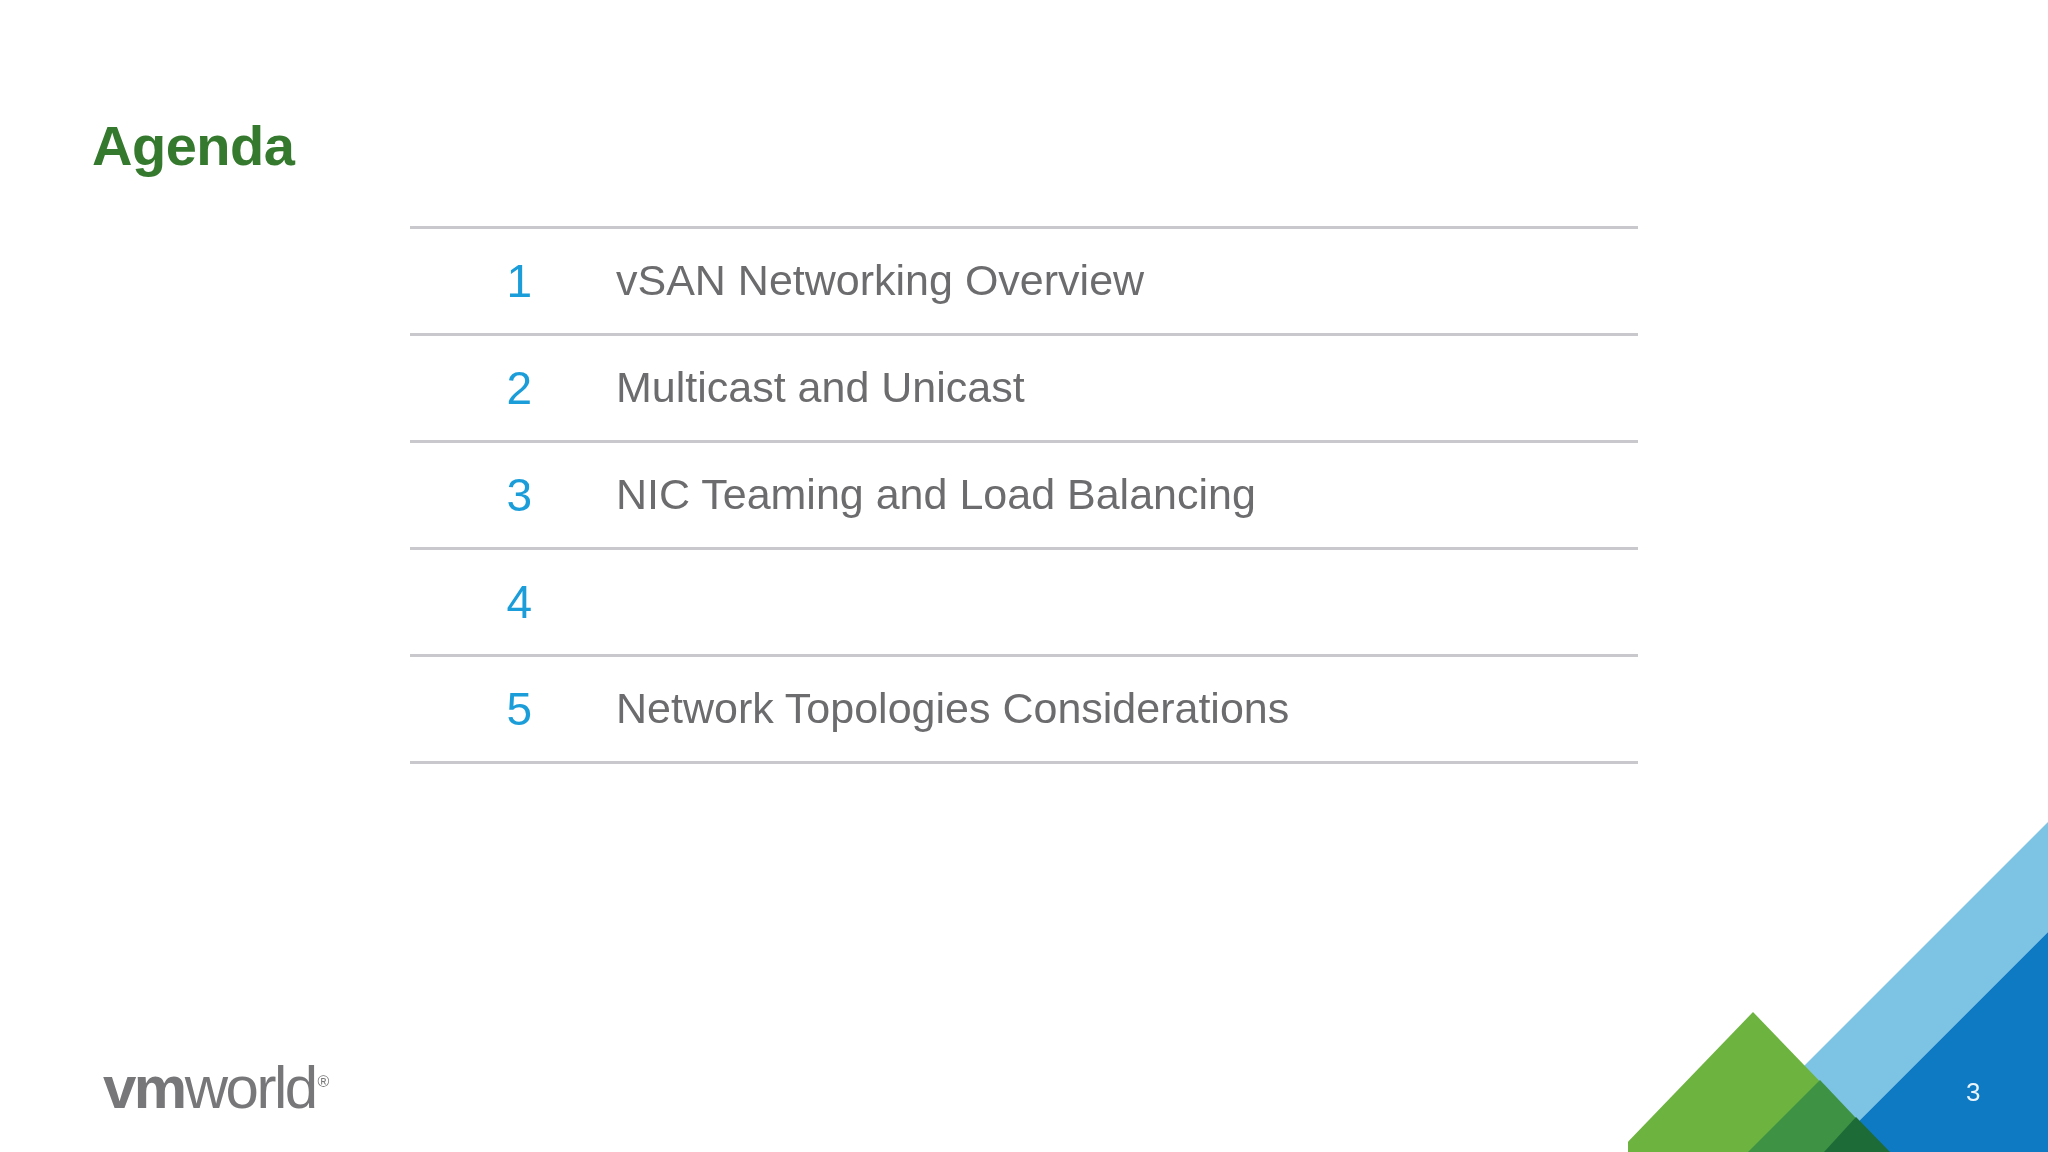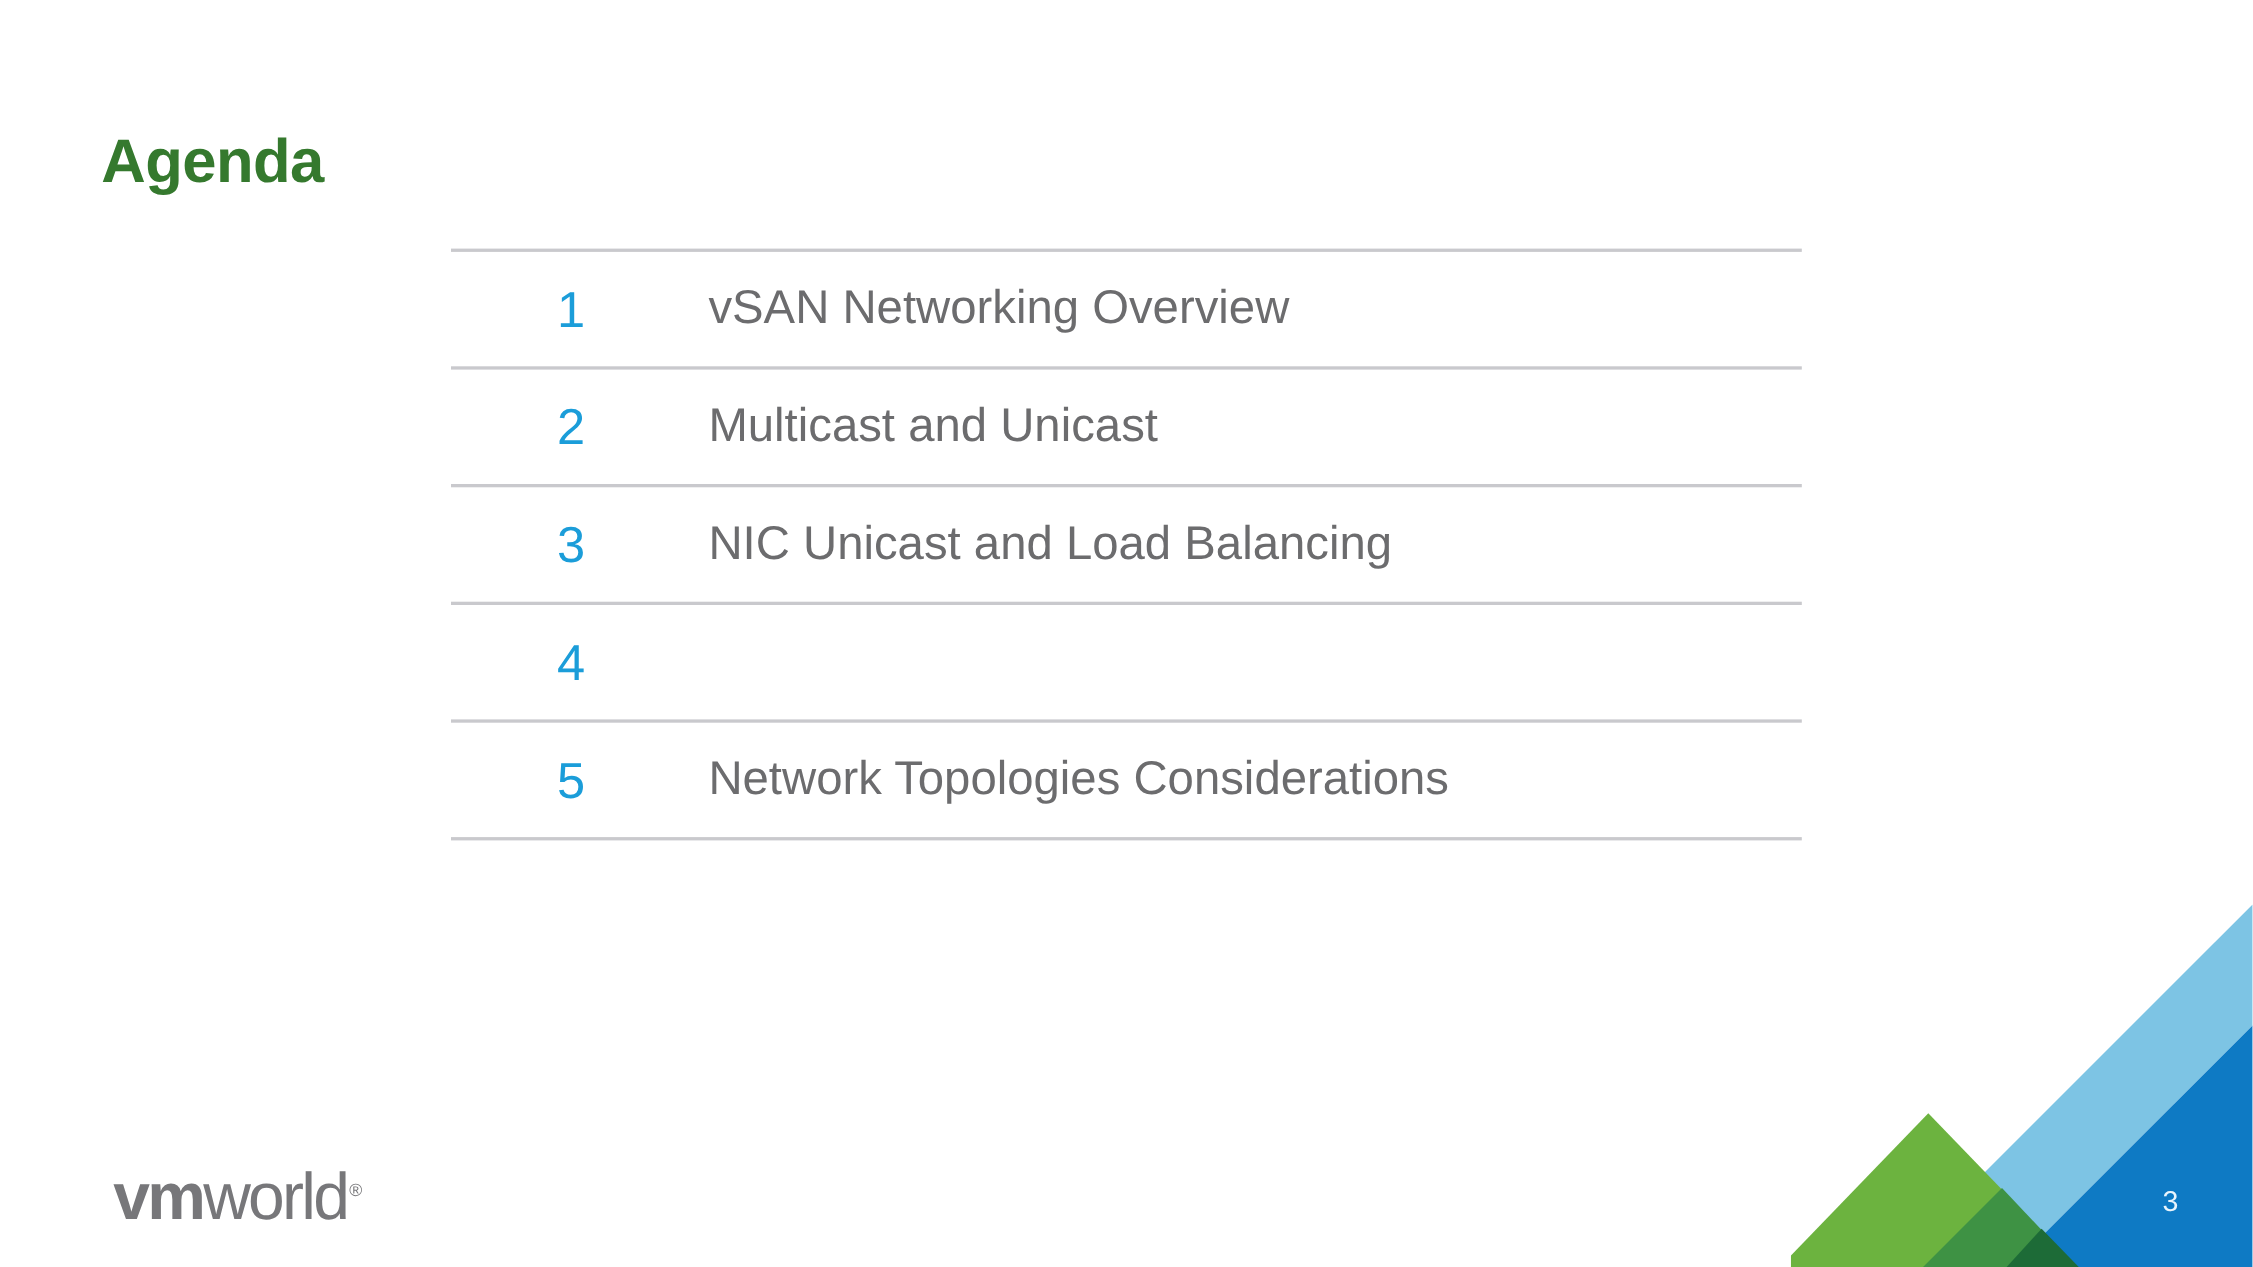--- a/index.html
+++ b/index.html
@@ -55,21 +55,21 @@
   .agenda-num {
     width: 122px;
     text-align: right;
     font-size: 46px;
     color: #1b9dd9;
     font-weight: normal;
     line-height: 1;
     flex: 0 0 122px;
   }
   .agenda-label {
-    margin-left: 112px;
+    margin-left: 84px;
     font-size: 43px;
     color: #6c6c6e;
     line-height: 1.1;
     white-space: nowrap;
   }
 
   
   .vmworld-logo {
     position: absolute;
     left: 103px;
@@ -140,21 +140,21 @@
 
     <div class="agenda-row">
       <span class="agenda-num">2</span>
       <span class="agenda-label">Multicast and Unicast</span>
     </div>
 
     <div class="agenda-rule"></div>
 
     <div class="agenda-row">
       <span class="agenda-num">3</span>
-      <span class="agenda-label">NIC Unicast and Load Balancing</span>
+      <span class="agenda-label">NIC Teaming and Load Balancing</span>
     </div>
 
     <div class="agenda-rule"></div>
 
     <div class="agenda-row">
       <span class="agenda-num">4</span>
     </div>
 
     <div class="agenda-rule"></div>
 

